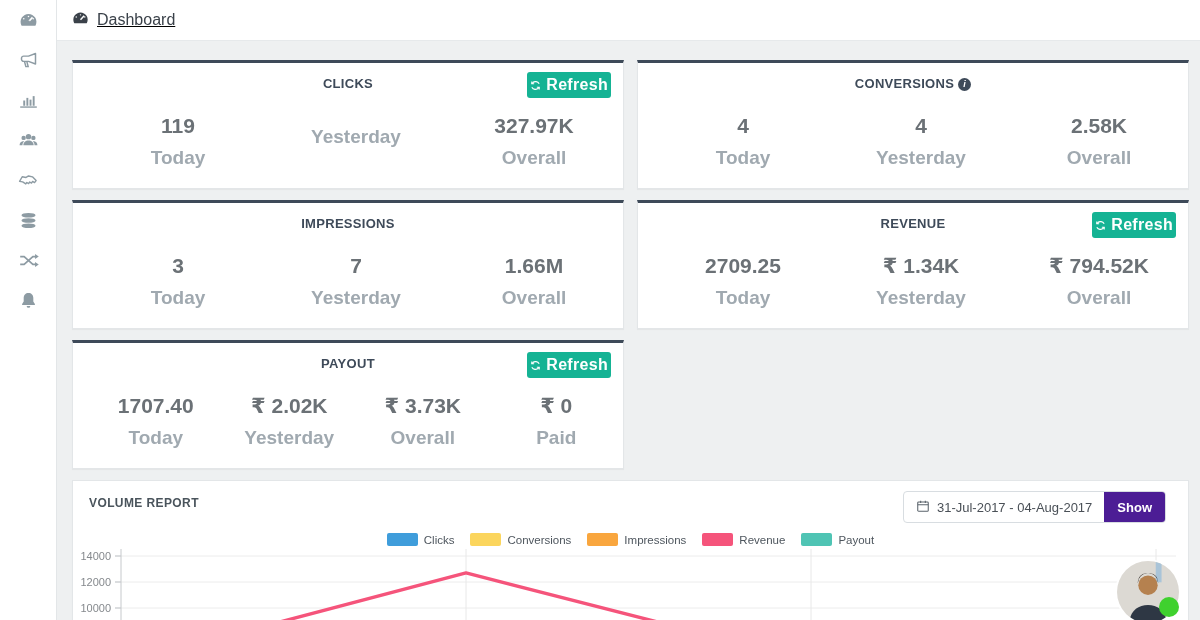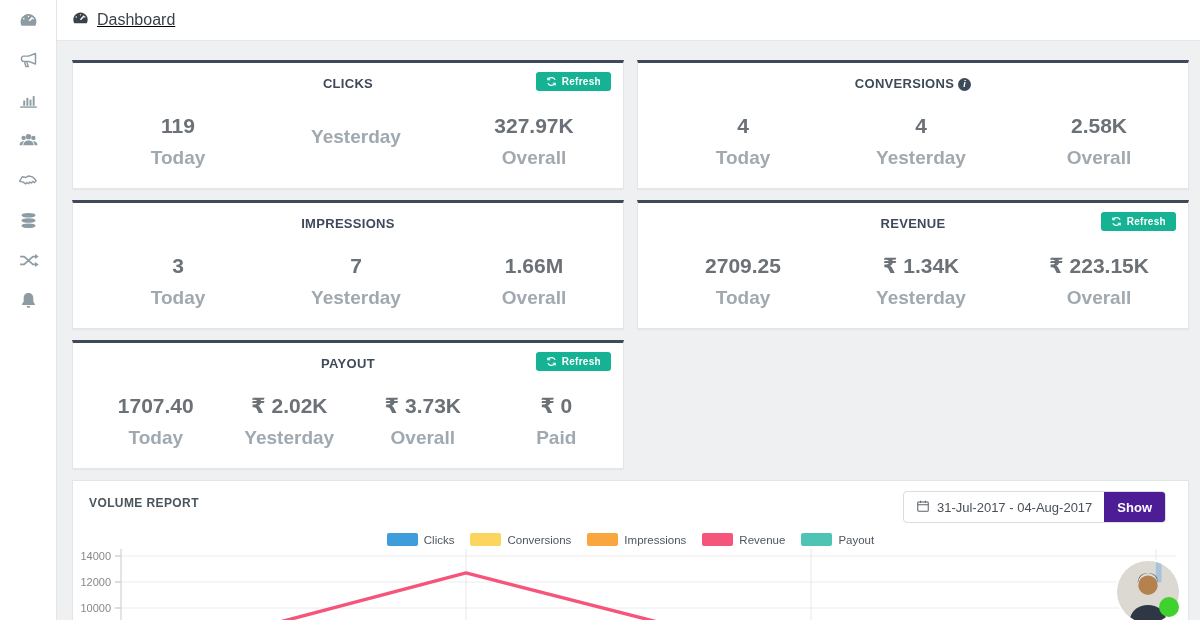--- a/index.html
+++ b/index.html
@@ -21,21 +21,21 @@
   .btn{display:inline-flex;align-items:center;gap:6px;height:27px;padding:0 12px;border-radius:3px;font-size:12.5px;font-weight:bold;cursor:pointer;border:1px solid transparent;}
   .btn-dark{background:#3d4854;color:#ffffff;}
   .btn-light{background:#dde8f0;color:#3f4c59;border-color:#cfdde8;}
   .btn-light svg{width:14px;height:14px;}
   .caret{font-size:10px;line-height:1;}
   
   .card{position:absolute;background:#ffffff;border:1px solid #e3e6e8;box-shadow:0 1px 1px rgba(0,0,0,.04);}
   .stat-card{border-top:3px solid #3e4a59;}
   .card-title{position:relative;text-align:center;padding-top:13px;font-size:13px;font-weight:bold;color:#3e4a59;letter-spacing:.3px;}
   .info-dot{display:inline-flex;align-items:center;justify-content:center;width:13px;height:13px;border-radius:50%;background:#3e4a59;color:#fff;font-size:9px;font-weight:bold;font-style:italic;vertical-align:1px;margin-left:4px;cursor:pointer;}
-  .refresh-btn{position:absolute;top:9px;right:12px;display:inline-flex;align-items:center;gap:5px;background:#15b394;color:#fff;font-size:10px;font-weight:bold;padding:4px 10px;border-radius:3px;cursor:pointer;}
+  .refresh-btn{position:absolute;top:9px;right:12px;display:inline-flex;align-items:center;gap:5px;background:#15b394;color:#fff;font-size:16px;font-weight:bold;padding:4px 3px;border-radius:3px;cursor:pointer;}
   .refresh-btn svg{width:11px;height:11px;}
   .stats{position:absolute;left:16px;right:0;top:52px;display:flex;}
   .stat{flex:1;text-align:center;}
   .stat .value{font-size:21px;font-weight:bold;color:#6b7176;line-height:1;}
   .stat .label{margin-top:11px;font-size:19px;color:#a0a9b0;font-weight:bold;}
   
   #card-clicks{left:72px;top:60px;width:550px;height:125px;}
   #card-conversions{left:637px;top:60px;width:550px;height:125px;}
   #card-impressions{left:72px;top:200px;width:550px;height:125px;}
   #card-revenue{left:637px;top:200px;width:550px;height:125px;}
@@ -246,21 +246,21 @@
   <div class="stats">
     <div class="stat">
         <div class="value">2709.25</div>
         <div class="label">Today</div>
       </div>
     <div class="stat">
         <div class="value">₹ 1.34K</div>
         <div class="label">Yesterday</div>
       </div>
     <div class="stat">
-        <div class="value">₹ 223.15K</div>
+        <div class="value">₹ 794.52K</div>
         <div class="label">Overall</div>
       </div>
   </div>
 </section>
 
 <section class="card stat-card" id="card-payout">
   <div class="card-title">
     <span>PAYOUT</span>
     <span class="refresh-btn">
       <svg viewBox="0 0 24 24">

